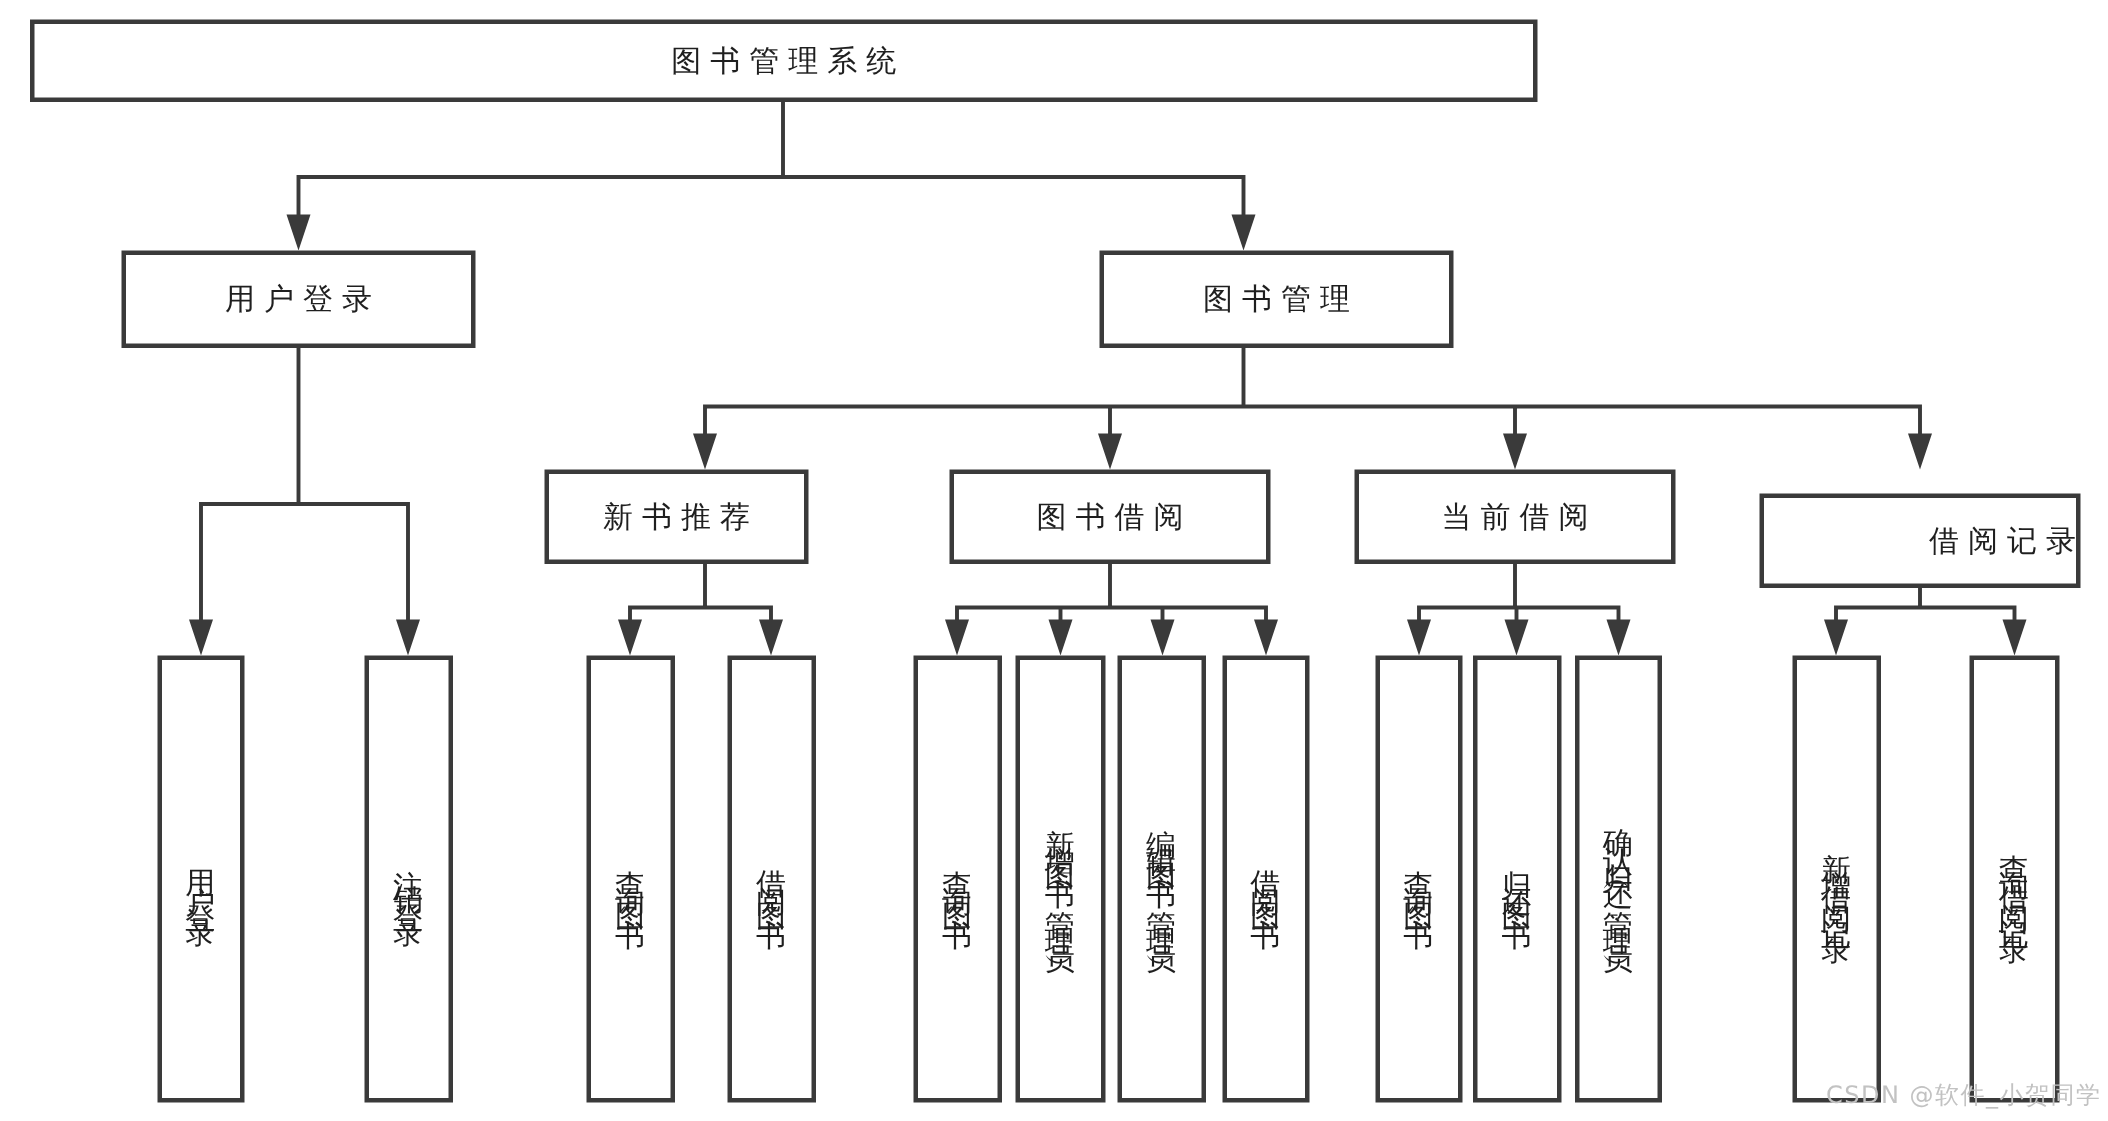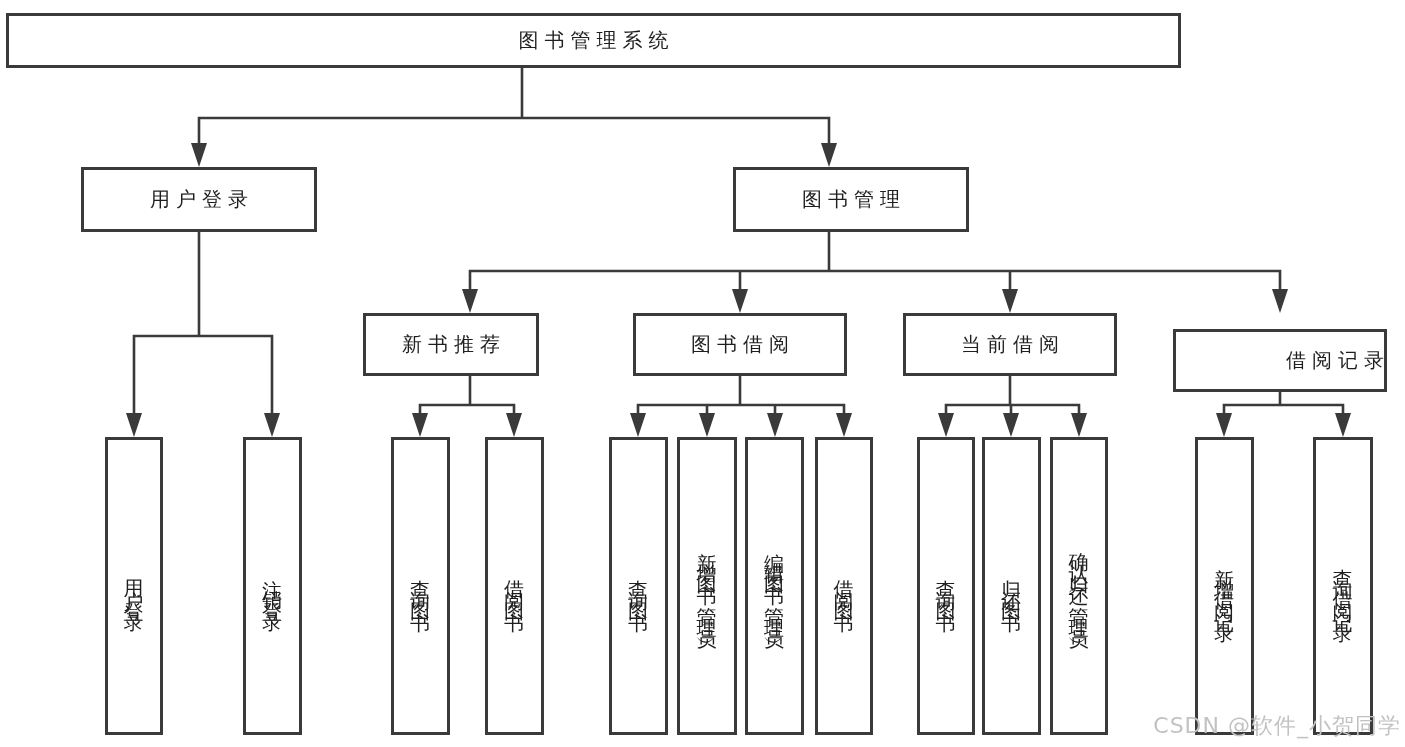--- a/index.html
+++ b/index.html
@@ -25,21 +25,21 @@
     font-size:20px;letter-spacing:6px;margin-right:-6px;
     white-space:nowrap;color:var(--ink);
   }
   .vtext{
     writing-mode:vertical-rl;text-orientation:mixed;
     font-size:20px;line-height:1;letter-spacing:11px;
     color:var(--ink);white-space:nowrap;
   }
   .watermark{
     position:absolute;right:4px;bottom:6px;
-    font-size:22px;color:var(--watermark);letter-spacing:1px;
+    font-size:16px;color:var(--watermark);letter-spacing:1px;
     white-space:nowrap;
   }
 </style>
 </head>
 <body>
 
 <div class="stage">
 
   <svg width="1405" height="747" viewBox="0 0 1405 747">
     <g fill="none" stroke="currentColor" stroke-width="2.6" stroke-linecap="square">
@@ -56,21 +56,21 @@
              M1002 289 h16 L1010 313 Z M1272 289 h16 L1280 313 Z
              M126 413 h16 L134 437 Z  M264 413 h16 L272 437 Z
              M412 413 h16 L420 437 Z  M506 413 h16 L514 437 Z
              M630 413 h16 L638 437 Z  M699 413 h16 L707 437 Z
              M767 413 h16 L775 437 Z  M836 413 h16 L844 437 Z
              M938 413 h16 L946 437 Z  M1003 413 h16 L1011 437 Z
              M1071 413 h16 L1079 437 Z M1216 413 h16 L1224 437 Z
              M1335 413 h16 L1343 437 Z"></path>
   </svg>
 
-  <div class="box" style="left:6px;top:13px;width:1175px;height:55px;">
+  <div class="box" style="left:20px;top:13px;width:1005px;height:55px;">
     <span class="hlabel">图书管理系统</span>
   </div>
 
   <div class="box" style="left:81px;top:167px;width:236px;height:65px;">
     <span class="hlabel">用户登录</span>
   </div>
   <div class="box" style="left:733px;top:167px;width:236px;height:65px;">
     <span class="hlabel">图书管理</span>
   </div>
 

